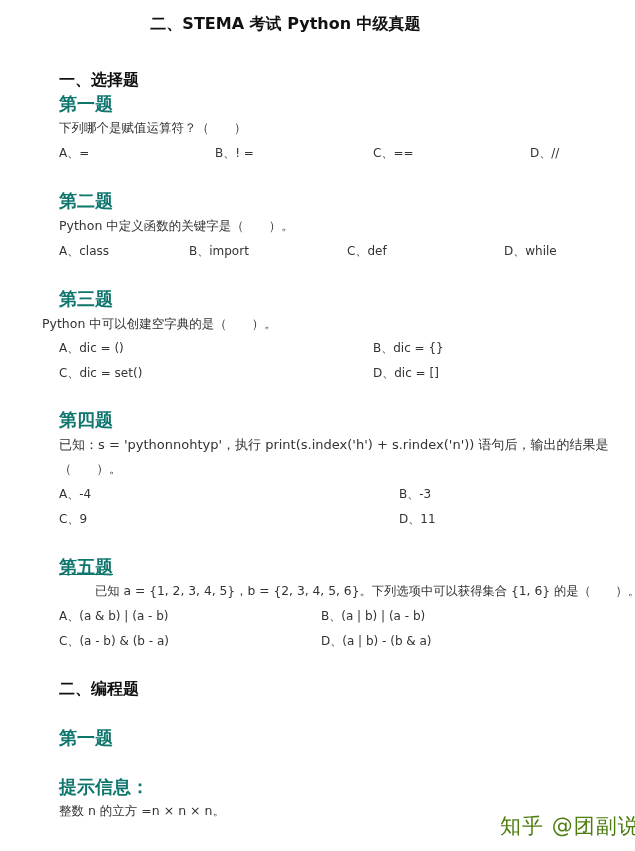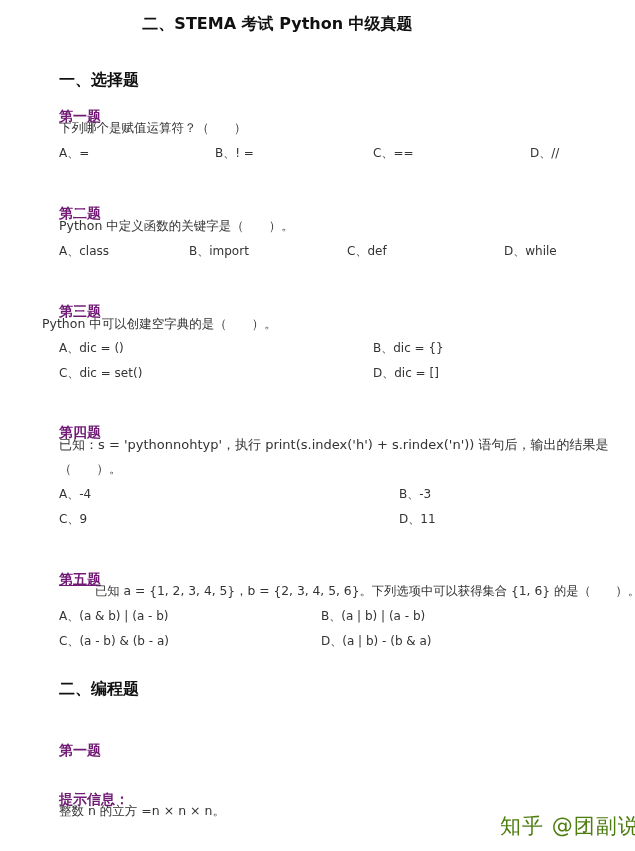--- a/index.html
+++ b/index.html
@@ -11,40 +11,39 @@
       width: 635px;
       height: 851px;
       position: relative;
       overflow: hidden;
       font-family: "DejaVu Sans", "Liberation Sans", sans-serif;
       color: #222222;
     }
     .abs { position: absolute; white-space: nowrap; }
     .title {
       top: 12px;
-      left: 0;
+      left: 8px;
       width: 555px;
       text-align: center;
       font-size: 16px;
       font-weight: bold;
       color: #111111;
       line-height: 24px;
     }
     .section {
       font-size: 16px;
       font-weight: bold;
       color: #111111;
       line-height: 18px;
     }
     .qhead {
-      font-size: 14px;
+      font-size: 18px;
       font-weight: bold;
-      color: #701a75;
+      color: #0f766e;
       line-height: 18px;
-      margin-top: 12px;
     }
     .stem {
       font-size: 12.5px;
       color: #333333;
       line-height: 18px;
     }
     .opt {
       font-size: 12px;
       color: #333333;
       line-height: 18px;

